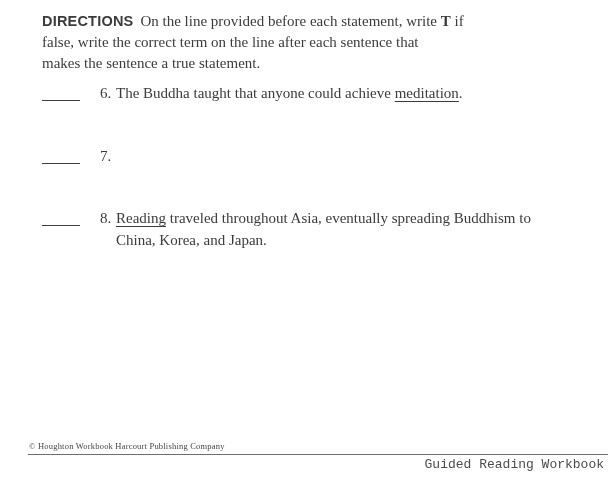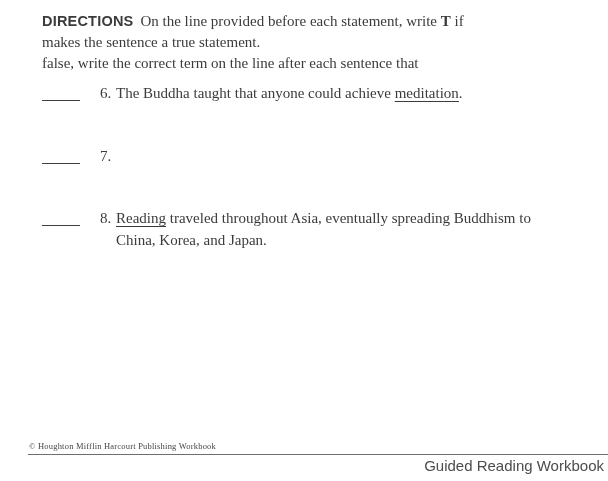--- a/index.html
+++ b/index.html
@@ -61,34 +61,34 @@
     left: 28px;
     right: 0;
     top: 454px;
     height: 0;
     border-top: 1.2px solid #6e6e6e;
   }
   .workbook-title {
     position: absolute;
     right: 4px;
     top: 457px;
-    font-family: Liberation Sans, sans-serif;
-    font-size: 15px;
+    font-family: Liberation Mono, monospace;
+    font-size: 13px;
     color: #4c4c4c;
   }
 </style>
 </head>
 <body>
 
 <div class="content">
 
   <div class="directions">
     <span class="dir-line"><span class="dir-label">DIRECTIONS</span><span>On the line provided before each statement, write </span><span class="bold-letter">T</span><span> if</span></span>
+    <span class="dir-line"><span>false, write the correct term on the line after each sentence that</span></span>
     <span class="dir-line"><span>makes the sentence a true statement.</span></span>
-    <span class="dir-line"><span>false, write the correct term on the line after each sentence that</span></span>
   </div>
 
   <div class="item item-first">
     <div class="blank-cell">
       <div class="blank-line"></div>
     </div>
     <div class="stmt-num">6.</div>
     <div class="stmt-text">
       <span class="stmt-line"><span>The Buddha taught that anyone could achieve </span><span class="term">meditation</span><span>.</span></span>
     </div>
@@ -109,15 +109,15 @@
     </div>
     <div class="stmt-num">8.</div>
     <div class="stmt-text">
       <span class="stmt-line"><span class="term">Reading</span><span> traveled throughout Asia, eventually spreading Buddhism to</span></span>
       <span class="stmt-line">China, Korea, and Japan.</span>
     </div>
   </div>
 
 </div>
 
-<div class="copyright">© Houghton Mifflin Harcourt Publishing Workbook</div>
+<div class="copyright">© Houghton Workbook Harcourt Publishing Company</div>
 <div class="footer-rule"></div>
 <div class="workbook-title">Guided Reading Workbook</div>
 
 </body></html>

